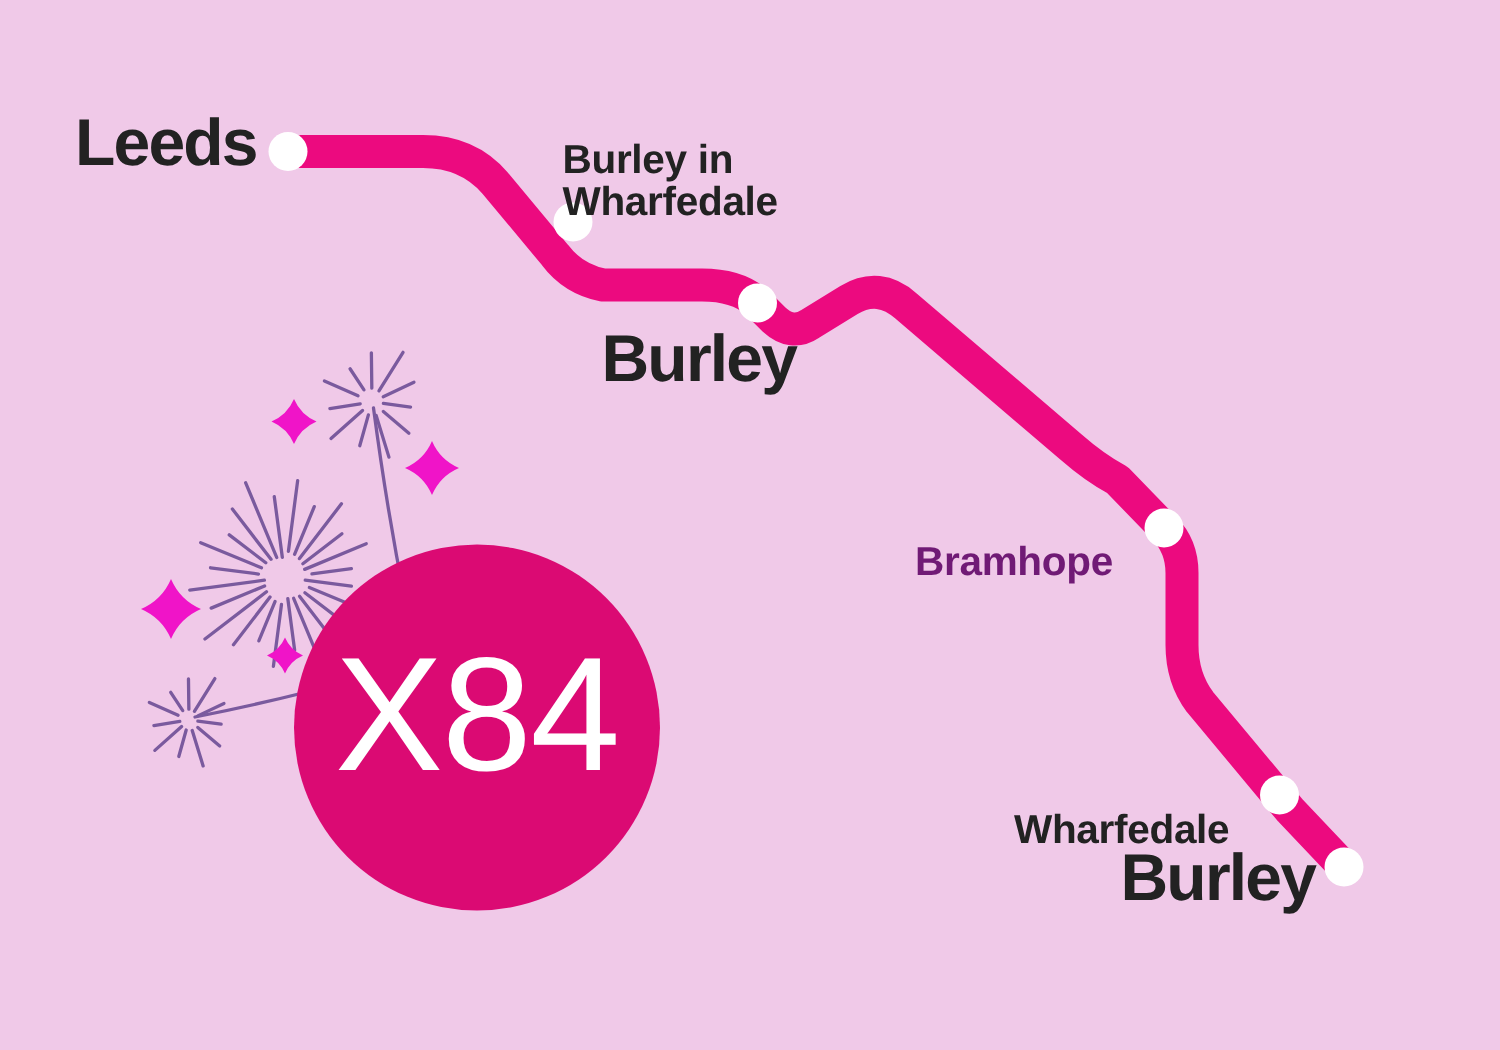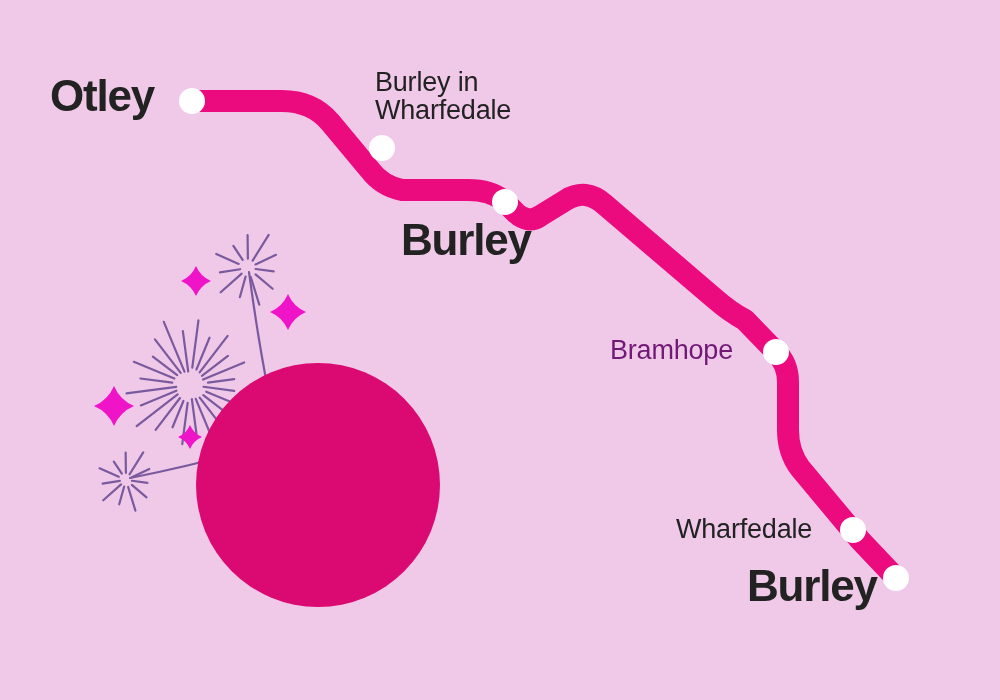--- a/index.html
+++ b/index.html
@@ -29,23 +29,24 @@
     color: #222222;
     line-height: 1.05;
     letter-spacing: -0.4px;
   }
   .label.major {
     font-weight: 700;
     font-size: 44px;
     letter-spacing: -1.2px;
   }
   .label.minor {
-    font-weight: 400;
+    font-weight: 700;
     font-size: 27px;
     letter-spacing: -0.2px;
+    margin-top: 24px;
   }
   .badge-number {
     position: absolute;
     color: #ffffff;
     font-size: 108px;
     font-weight: 400;
     letter-spacing: -1px;
     white-space: pre;
   }
 </style>
@@ -118,23 +119,24 @@
         <circle cx="776" cy="352" r="13" fill="#ffffff"></circle>
         <circle cx="853" cy="530" r="13" fill="#ffffff"></circle>
         <circle cx="896" cy="578" r="13" fill="#ffffff"></circle>
       </g>
   </svg>
 
   <svg class="layer" id="badge-layer" viewBox="0 0 1000 700">
     <circle id="badge-circle" cx="318" cy="485" r="122" fill="#db0a73"></circle>
   </svg>
 
+  <div class="badge-number" id="badge-number" style="left: 196px; top: 413px; width: 244px; text-align: center;">X84</div>
 
   <div id="labels">
-      <div class="label major" style="left: 50px; top: 73px; color: rgb(34, 34, 34);">Otley</div>
+      <div class="label major" style="left: 50px; top: 73px; color: rgb(34, 34, 34);">Leeds</div>
       <div class="label minor" style="left: 375px; top: 68px; color: rgb(34, 34, 34);">Burley in
 Wharfedale</div>
       <div class="label major" style="left: 401px; top: 217px; color: rgb(34, 34, 34);">Burley</div>
       <div class="label minor" style="left: 610px; top: 336px; color: #701a75;">Bramhope</div>
       <div class="label minor" style="left: 676px; top: 515px; color: rgb(34, 34, 34);">Wharfedale</div>
       <div class="label major" style="left: 747px; top: 563px; color: rgb(34, 34, 34);">Burley</div>
     </div>
 
 </div>
 

